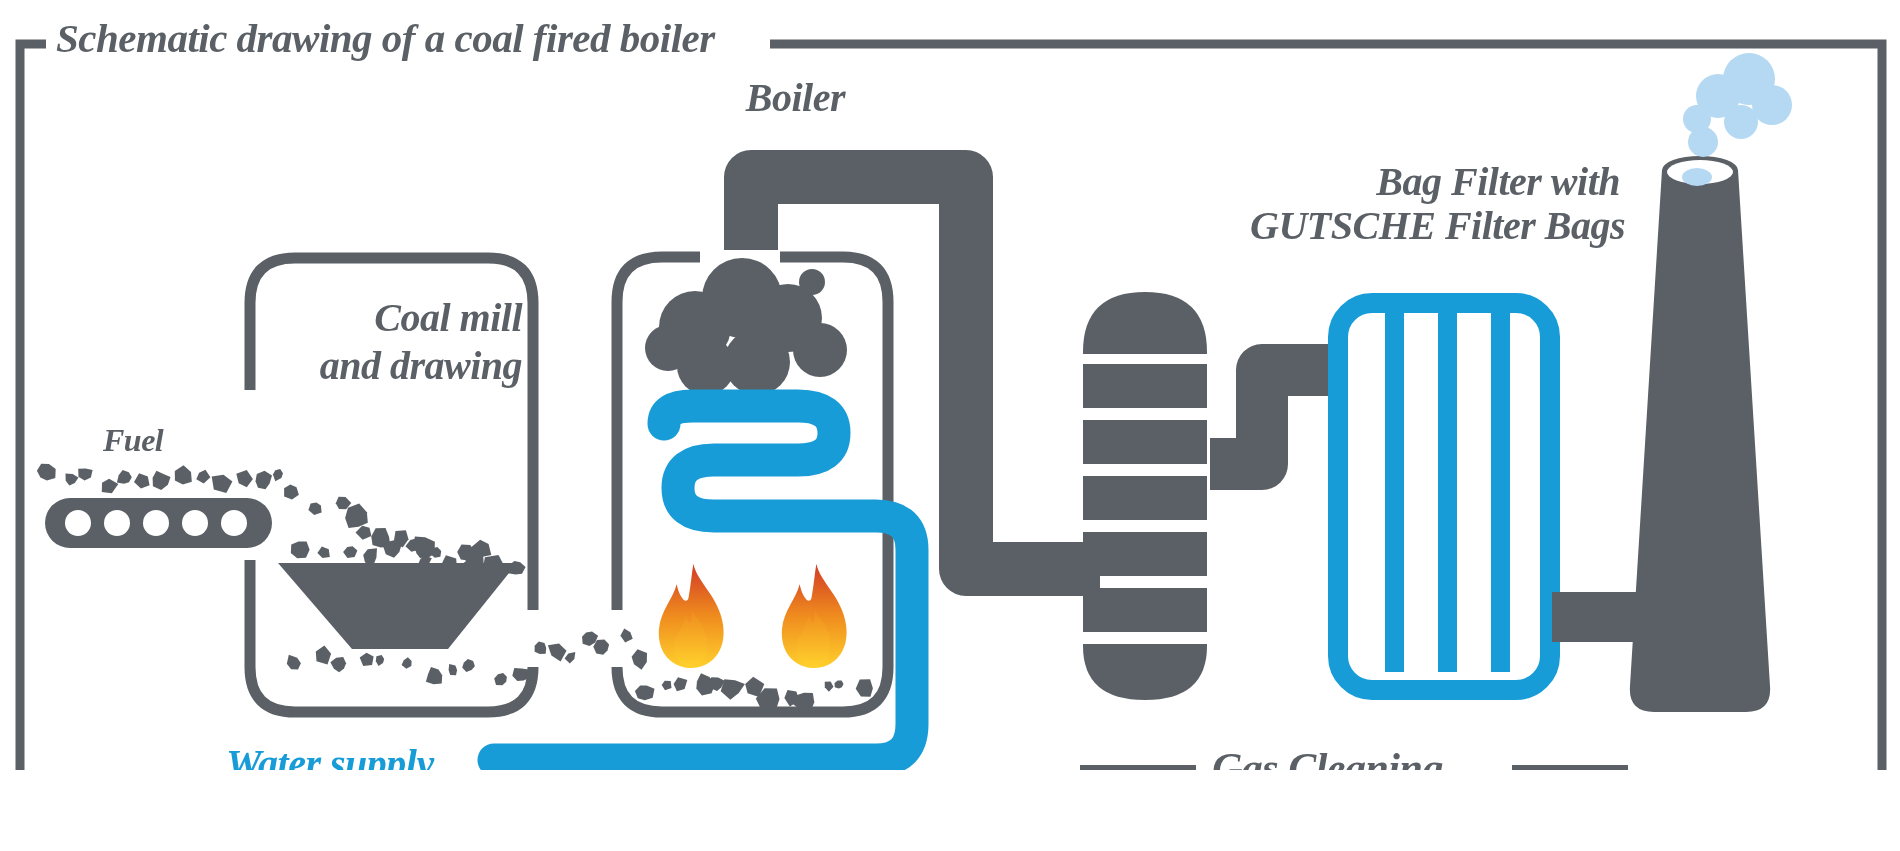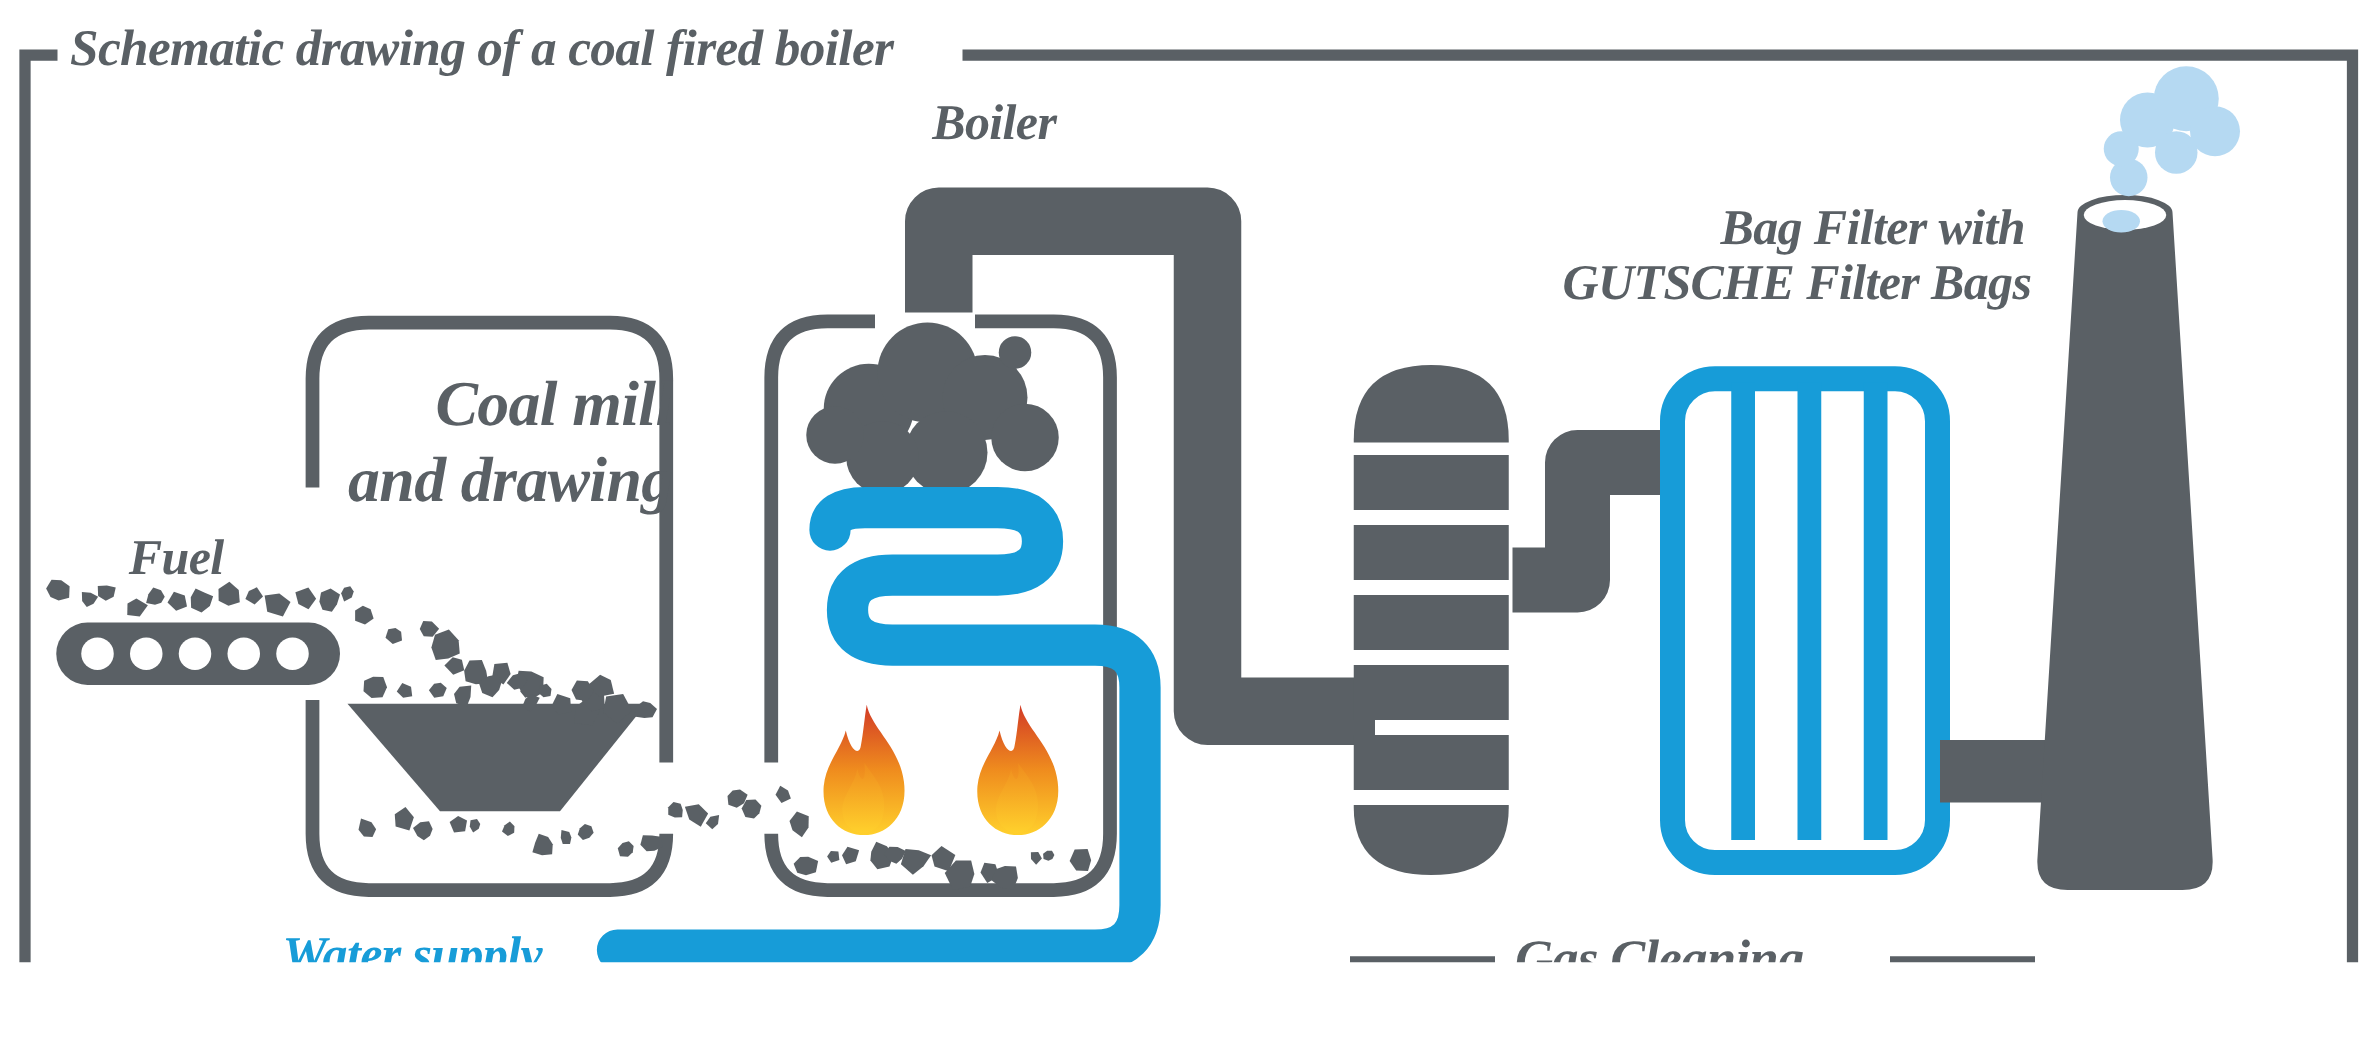--- a/index.html
+++ b/index.html
@@ -199,26 +199,26 @@
   </g>
 
   <rect class="g" x="1080" y="765" width="116" height="11"></rect>
   <rect class="g" x="1512" y="765" width="116" height="11"></rect>
 </svg>
 
 <div class="lbl" style="left:56px;top:14px;font-size:41px;">Schematic drawing of a coal fired boiler</div>
 
 <div class="lbl center" style="left:645px;top:74px;width:200px;font-size:40px;">Boiler</div>
 
-<div class="lbl center" style="left:278px;top:294px;width:260px;font-size:51px;line-height:1.2;">
+<div class="lbl center" style="left:262px;top:294px;width:260px;font-size:40px;line-height:1.2;">
   <div>Coal mill</div>
   <div>and drawing</div>
 </div>
 
-<div class="lbl" style="left:103px;top:422px;font-size:40px;">Fuel</div>
+<div class="lbl" style="left:103px;top:422px;font-size:32px;">Fuel</div>
 
 <div class="lbl blue" style="left:226px;top:740px;font-size:40px;">Water supply</div>
 
 <div class="lbl" style="left:1212px;top:744px;font-size:42px;">Gas Cleaning</div>
 
 <div class="lbl center" style="left:1250px;top:160px;width:370px;font-size:40px;line-height:1.1;">
   <div>Bag Filter with</div>
   <div>GUTSCHE Filter Bags</div>
 </div>
 

